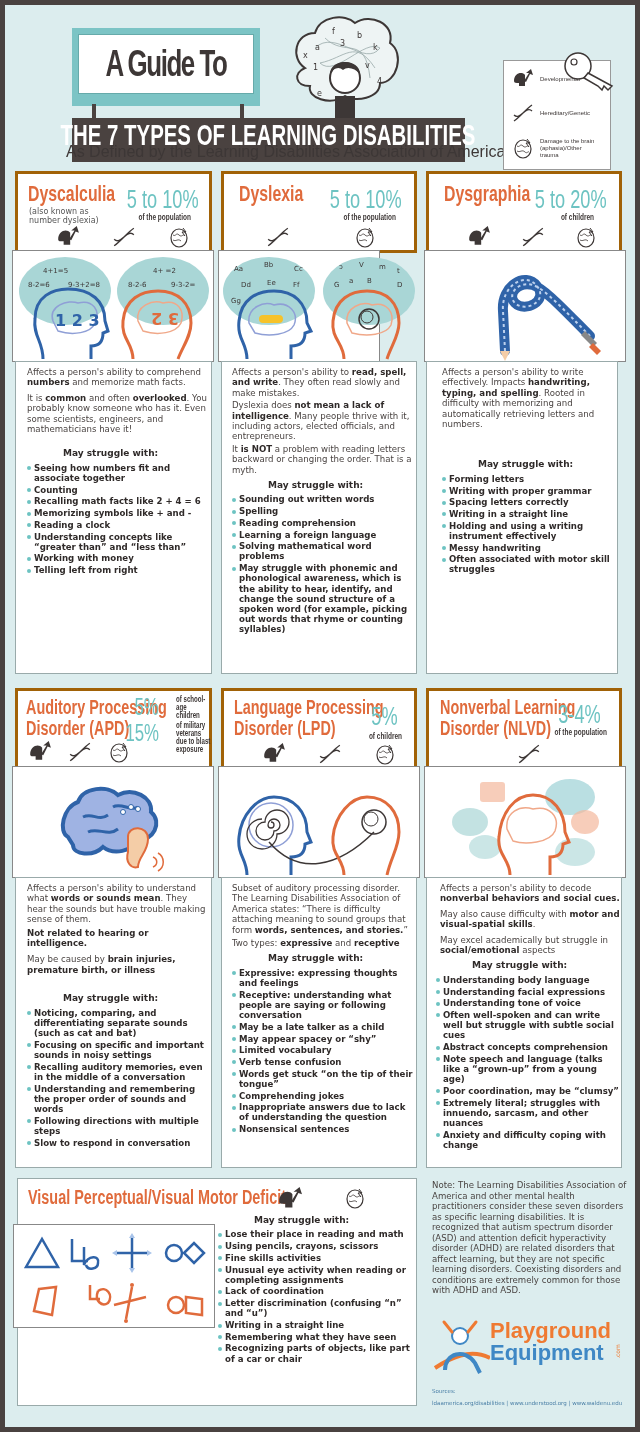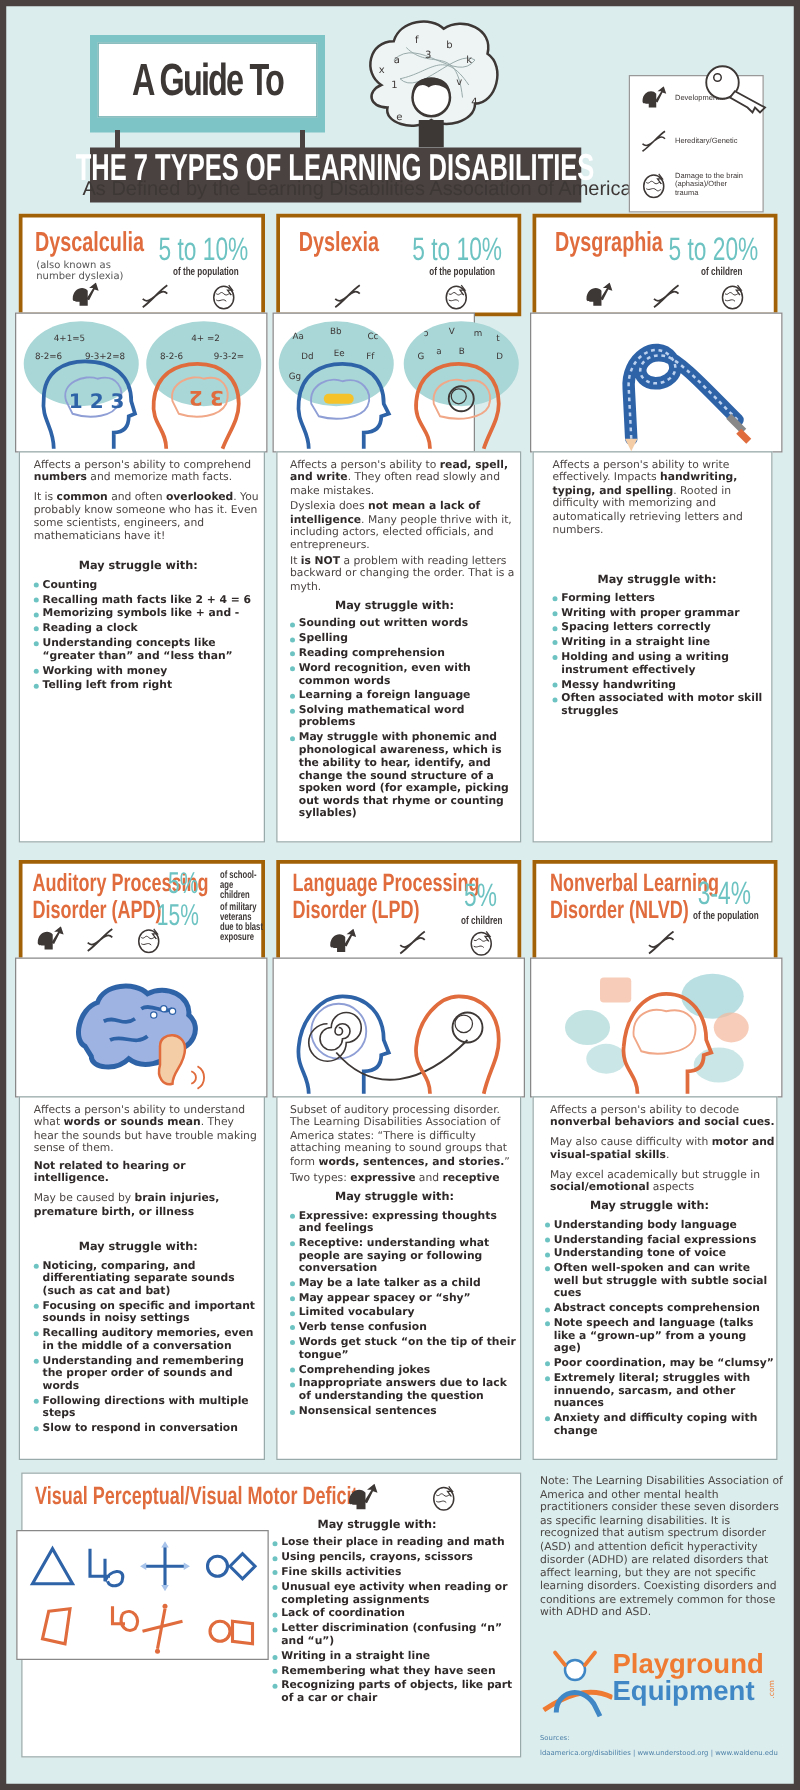--- a/index.html
+++ b/index.html
@@ -224,41 +224,41 @@
     <path d="M75 100 L85 100 L80 110Z" fill="#f4cda7"></path>
   </svg>
 </div>
 
 <div class="card" style="left:15px;top:361px;width:197px;height:313px">
   <div class="body-text" style="left:11px;top:5px;width:180px">
     <p>Affects a person's ability to comprehend <b>numbers</b> and memorize math facts.</p>
     <p>It is <b>common</b> and often <b>overlooked</b>. You probably know someone who has it. Even some scientists, engineers, and mathematicians have it!</p>
     <div class="may" style="margin-top:14px">May struggle with:</div>
     <ul class="bul">
+        <li>Seeing how numbers fit and associate together</li>
         <li>Counting</li>
         <li>Recalling math facts like 2 + 4 = 6</li>
         <li>Memorizing symbols like + and -</li>
         <li>Reading a clock</li>
         <li>Understanding concepts like “greater than” and “less than”</li>
         <li>Working with money</li>
         <li>Telling left from right</li>
       </ul>
   </div>
 </div>
 <div class="card" style="left:221px;top:361px;width:196px;height:313px">
   <div class="body-text" style="left:10px;top:5px;width:182px">
     <p style="margin-bottom:2px">Affects a person's ability to <b>read, spell, and write</b>. They often read slowly and make mistakes.</p>
     <p style="margin-bottom:2px">Dyslexia does <b>not mean a lack of intelligence</b>. Many people thrive with it, including actors, elected officials, and entrepreneurs.</p>
     <p>It <b>is NOT</b> a problem with reading letters backward or changing the order. That is a myth.</p>
     <div class="may" style="margin-top:2px">May struggle with:</div>
     <ul class="bul">
         <li>Sounding out written words</li>
         <li>Spelling</li>
         <li>Reading comprehension</li>
-        <li>Word recognition, even with common words</li>
         <li>Learning a foreign language</li>
         <li>Solving mathematical word problems</li>
         <li>May struggle with phonemic and phonological awareness, which is the ability to hear, identify, and change the sound structure of a spoken word (for example, picking out words that rhyme or counting syllables)</li>
       </ul>
   </div>
 </div>
 <div class="card" style="left:426px;top:361px;width:192px;height:313px">
   <div class="body-text" style="left:15px;top:5px;width:176px">
     <p>Affects a person's ability to write effectively. Impacts <b>handwriting, typing, and spelling</b>. Rooted in difficulty with memorizing and automatically retrieving letters and numbers.</p>
     <div class="may" style="margin-top:30px">May struggle with:</div>

